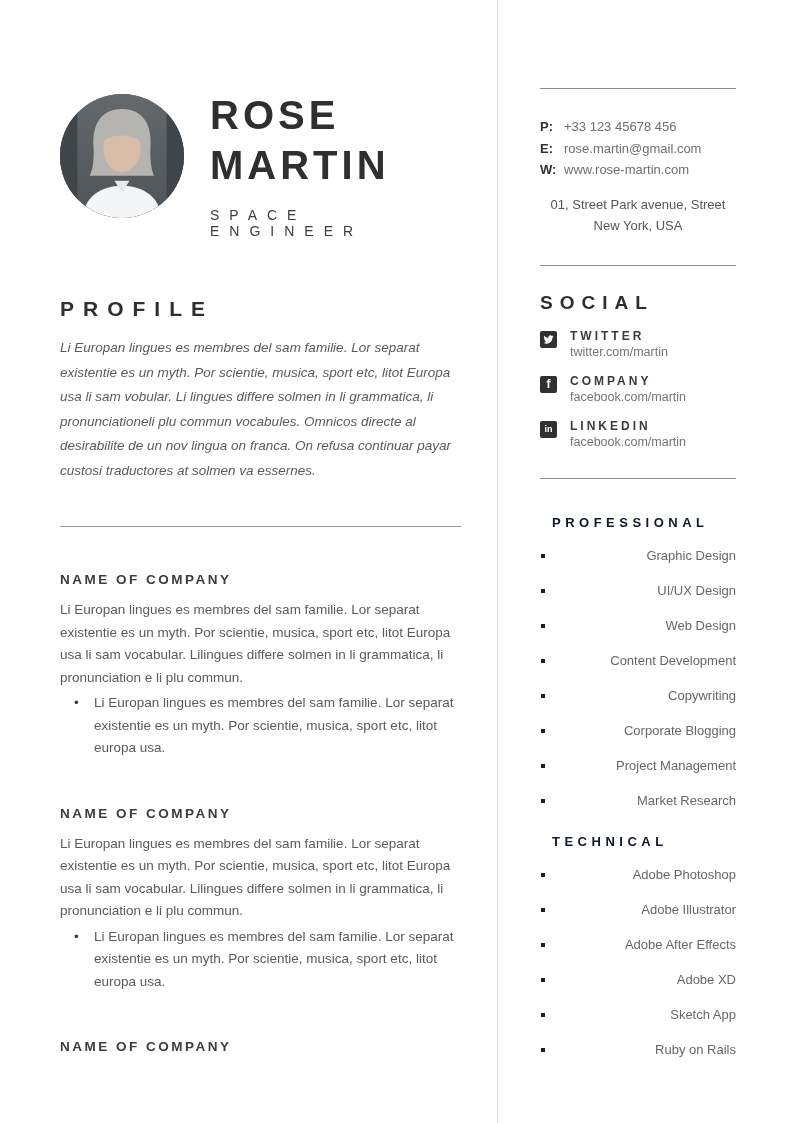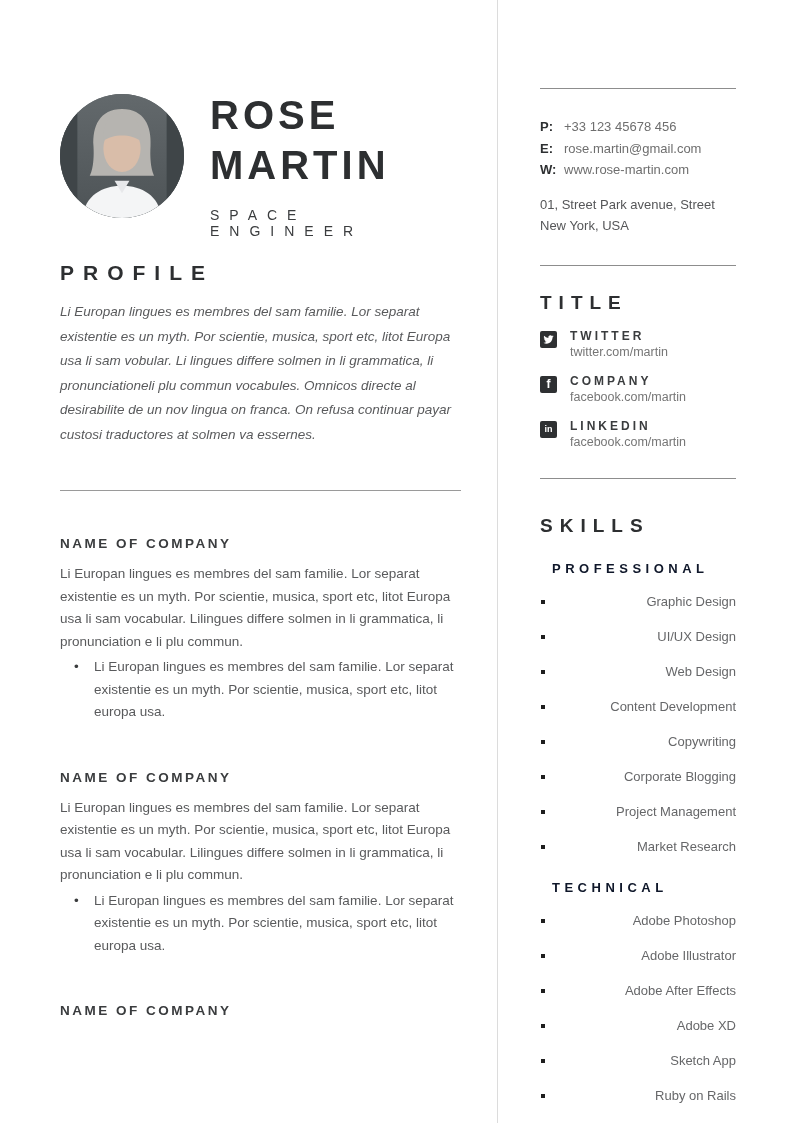--- a/index.html
+++ b/index.html
@@ -11,21 +11,21 @@
   .main { width:497px; padding:0 36px 0 60px; }
 
   .header { margin-top:88px; display:flex; align-items:flex-start; }
   .photo { width:124px; height:124px; border-radius:50%; overflow:hidden; flex:none; margin-top:6px; background:#5d6467; }
   .photo svg { display:block; width:100%; height:100%; }
   .name-block { margin-left:26px; padding-top:2px; }
   .name-line { font-size:40px; line-height:50px; font-weight:800; letter-spacing:4px; color:#2d2f31; }
   .role { margin-top:17px; font-size:14px; letter-spacing:10px; color:#3a3c3e; }
 
   .main-heading { font-size:21px; font-weight:700; letter-spacing:9px; color:#2d2f31; }
-  .profile-section { margin-top:22px; }
+  .profile-section { margin-top:58px; }
   .profile-text { margin-top:15px; font-style:italic; font-size:13.5px; line-height:24.5px; color:#595a5c; }
 
   .main-rule { border:0; border-top:1px solid #9a9a9a; margin-top:43px; }
 
   .experience-section { margin-top:45px; }
   .entries { margin-top:25px; }
   .entry + .entry { margin-top:46px; }
   .company { font-size:13.5px; font-weight:700; letter-spacing:2.5px; color:#3a3c3e; }
   .jobline { margin-top:4px; font-size:12.5px; letter-spacing:3.5px; color:#9b9b9b; }
   .entry-body { margin-top:12px; font-size:13.5px; line-height:22.5px; color:#595a5c; }
@@ -35,21 +35,21 @@
 
   
   .sidebar { width:303px; border-left:1px solid #dcdcdc; padding:0 64px 0 42px; }
   .side-rule { border:0; border-top:1px solid #8d8d8d; }
   .rule-top { margin-top:88px; }
 
   .contact { margin-top:27px; }
   .contact-row { display:flex; font-size:13px; line-height:21.5px; }
   .contact-label { font-weight:700; color:#2e3032; width:24px; flex:none; }
   .contact-value { color:#6e6e6e; }
-  .address { margin-top:13px; font-size:13px; line-height:21.5px; color:#555658; }
+  .address { margin-top:13px; font-size:13px; line-height:21.5px; color:#555658;text-align:center; }
   .rule-mid { margin-top:28px; }
 
   .side-heading { font-size:19px; font-weight:700; letter-spacing:7px; color:#2d2f31; }
   .social-section { margin-top:26px; }
   .social-items { margin-top:4px; }
   .social-item { display:flex; margin-top:15px; }
   .icon-box { width:17px; height:17px; border-radius:2px; background:#2e3032; color:#fff; flex:none; display:flex; align-items:center; justify-content:center; margin-top:2px; }
   .icon-box .fb { font-size:12px; font-weight:700; line-height:1; }
   .icon-box .in { font-size:9px; font-weight:700; line-height:1; letter-spacing:0; }
   .social-text { margin-left:13px; }
@@ -148,21 +148,21 @@
       </div>
       <div class="address">
         <div>01, Street Park avenue, Street</div>
         <div>New York, USA</div>
       </div>
     </div>
 
     <hr class="side-rule rule-mid">
 
     <div class="social-section">
-      <div class="side-heading">TITLE</div>
+      <div class="side-heading">SOCIAL</div>
       <div class="social-items">
   <div class="social-item">
     <span class="icon-box">
               <svg viewBox="0 0 24 24" width="11" height="11" fill="#ffffff">
                 <path d="M23 5.1c-.8.4-1.7.7-2.6.8a4.6 4.6 0 0 0 2-2.5c-.9.5-1.9.9-2.9 1.1a4.5 4.5 0 0 0-7.8 4.1A12.8 12.8 0 0 1 2.4 4a4.5 4.5 0 0 0 1.4 6 4.4 4.4 0 0 1-2-.6v.1a4.5 4.5 0 0 0 3.6 4.4 4.6 4.6 0 0 1-2 .1 4.5 4.5 0 0 0 4.2 3.1A9 9 0 0 1 1 19a12.7 12.7 0 0 0 6.9 2c8.3 0 12.8-6.9 12.8-12.8v-.6c.9-.6 1.6-1.4 2.3-2.3z"></path>
               </svg>
             </span>
     <span class="social-text">
       <div class="social-label">TWITTER</div>
       <div class="social-handle">twitter.com/martin</div>
@@ -187,21 +187,20 @@
       <div class="social-label">LINKEDIN</div>
       <div class="social-handle">facebook.com/martin</div>
     </span>
   </div>
 </div>
     </div>
 
     <hr class="side-rule rule-low">
 
     <div class="skills-section">
-      <div class="side-heading">SKILLS</div>
       <div>
   <div class="skill-group">
     <div class="group-title">PROFESSIONAL</div>
     <ul class="skill-list">
               <li>Graphic Design</li>
               <li>UI/UX Design</li>
               <li>Web Design</li>
               <li>Content Development</li>
               <li>Copywriting</li>
               <li>Corporate Blogging</li>

